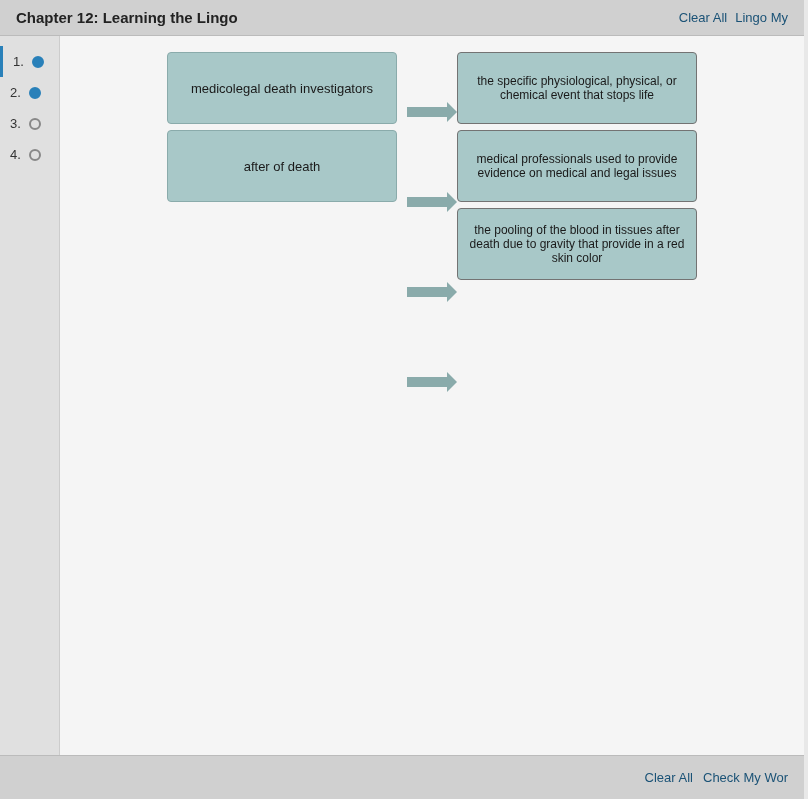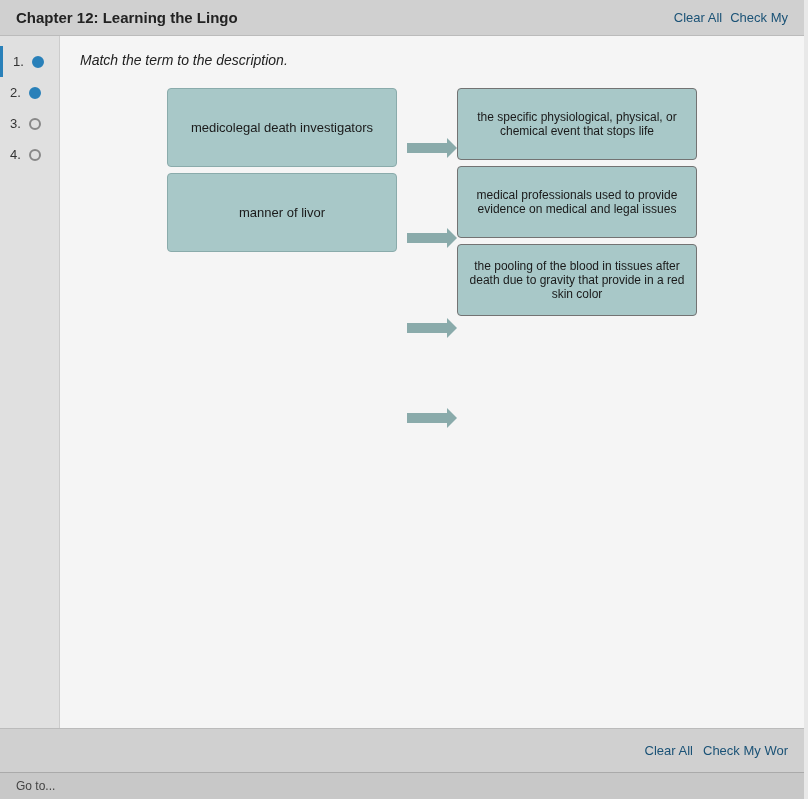--- a/index.html
+++ b/index.html
@@ -134,21 +134,21 @@
       display: flex;
       flex-direction: column;
       gap: 6px;
       width: 240px;
     }
 
     .term-card {
       background: #a8c8c8;
       border: 1px solid #8aabab;
       border-radius: 4px;
-      padding: 31px 12px;
+      padding: 20px 12px;
       text-align: center;
       font-size: 13px;
       color: #1a1a1a;
       cursor: pointer;
       min-height: 72px;
       display: flex;
       align-items: center;
       justify-content: center;
     }
 
@@ -207,21 +207,21 @@
   </style>
 </head>
 <body>
 
 <div class="page-wrapper">
 
   <div class="header">
     <span class="header-title">Chapter 12: Learning the Lingo</span>
     <div class="header-actions">
       <button class="header-btn">Clear All</button>
-      <button class="header-btn">Check My</button>
+      <button class="header-btn">Lingo My</button>
     </div>
   </div>
 
   <div class="main-layout">
 
     <div class="sidebar">
       <div class="sidebar-item sidebar-active">
         <span class="sidebar-item-label">1.</span>
         <div class="sidebar-dot dot-filled"></div>
       </div>
@@ -233,30 +233,29 @@
         <span class="sidebar-item-label">3.</span>
         <div class="sidebar-dot dot-empty"></div>
       </div>
       <div class="sidebar-item">
         <span class="sidebar-item-label">4.</span>
         <div class="sidebar-dot dot-empty"></div>
       </div>
     </div>
 
     <div class="content">
-      <p class="instruction">Match the term to the description.</p>
 
       <div class="matching-container">
 
         <div class="terms-column">
           <div class="term-card">
             <span>medicolegal death investigators</span>
           </div>
           <div class="term-card">
-            <span>manner of livor</span>
+            <span>after of death</span>
           </div>
         </div>
 
         <div class="connector-column">
           <svg class="arrows-svg" height="380" width="60">
 
             <polygon points="10,55 50,55 50,65 10,65 10,60" fill="#8aabab"></polygon>
             <polygon points="50,50 60,60 50,70" fill="#8aabab"></polygon>
 
             <polygon points="10,145 50,145 50,155 10,155 10,150" fill="#8aabab"></polygon>
@@ -285,17 +284,14 @@
       </div>
 
     </div>
   </div>
 
   <div class="bottom-bar">
     <button class="bottom-btn">Clear All</button>
     <button class="bottom-btn">Check My Wor</button>
   </div>
 
-  <div class="bottom-nav">
-    <span class="nav-label">Go to...</span>
-  </div>
 
 </div>
 
 </body></html>

